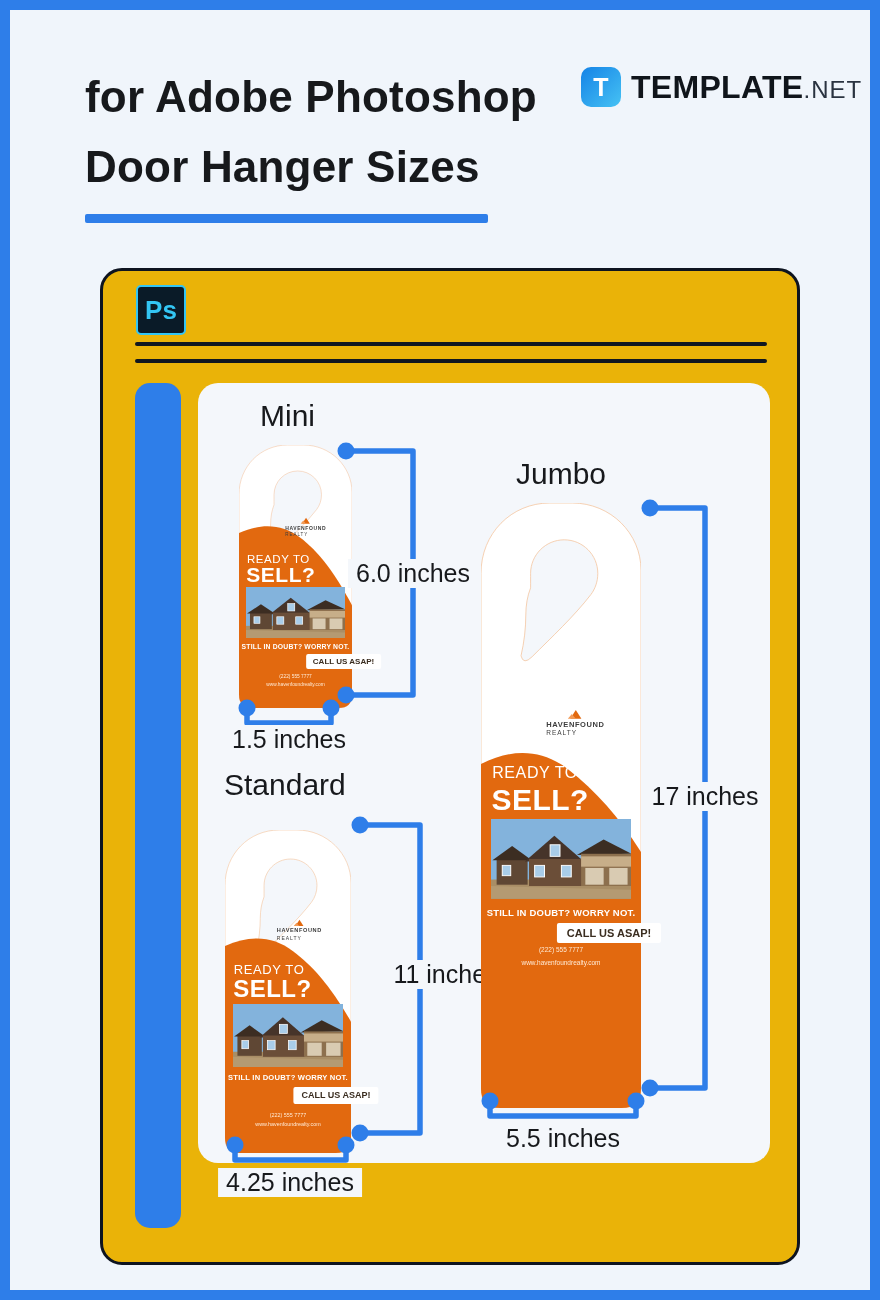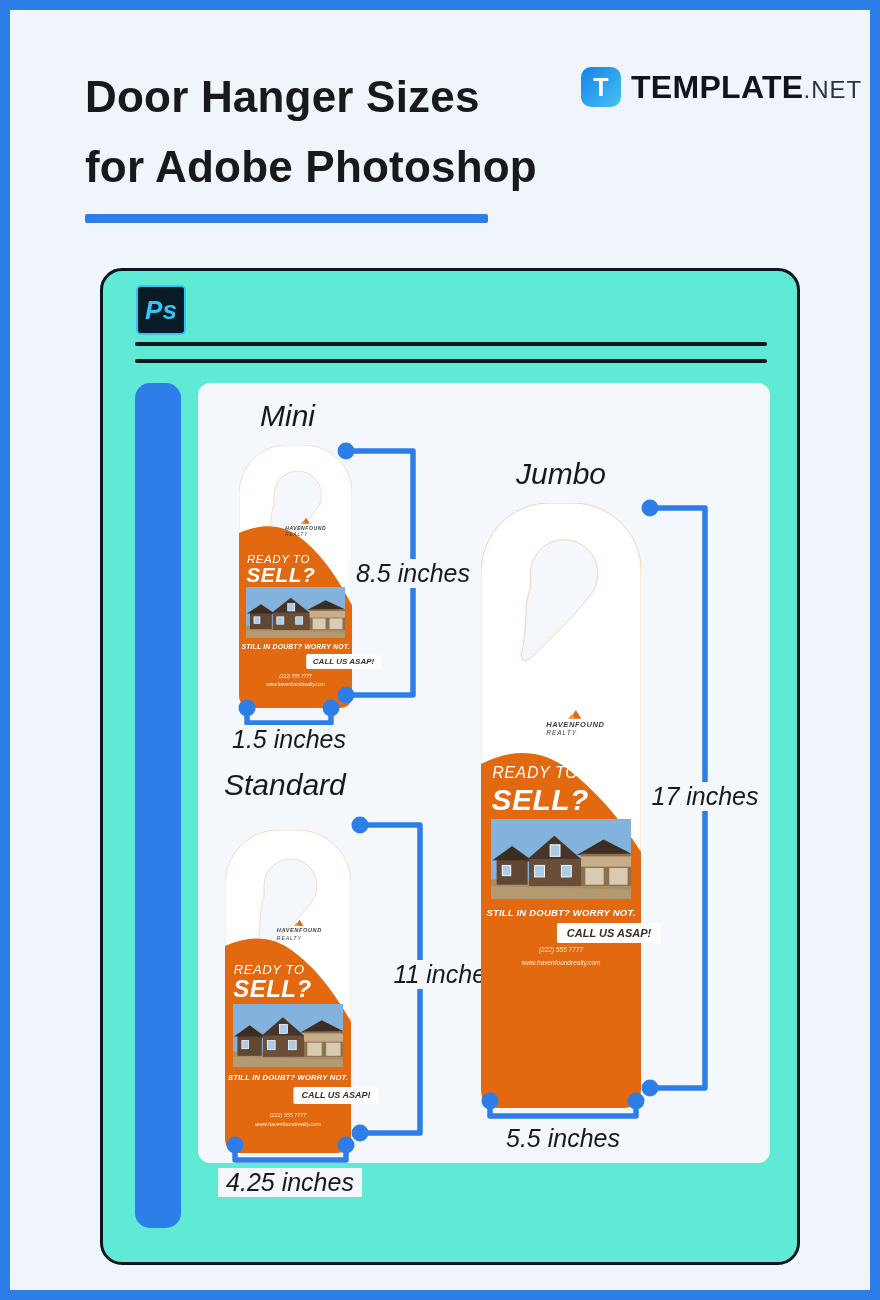--- a/index.html
+++ b/index.html
@@ -13,30 +13,30 @@
              background:#2e7ee9;border-radius:2px;}
   .brand{position:absolute;left:571px;top:57px;display:flex;align-items:center;gap:10px;}
   .brand-ico{width:40px;height:40px;border-radius:10px;display:flex;align-items:center;
              justify-content:center;background:linear-gradient(135deg,#1583e6,#46c2f4);
              color:#fff;font-weight:800;font-size:25px;}
   .brand-name{font-size:32px;font-weight:700;color:#10151b;letter-spacing:.3px;}
   .brand-tld{font-size:24px;font-weight:400;color:#2a3340;letter-spacing:1px;}
 
   
   .card{position:absolute;left:90px;top:258px;width:700px;height:997px;box-sizing:border-box;
-        background:#5eead4;border:3px solid #0e1420;border-radius:22px;font-style:italic;}
+        background:#eab308;border:3px solid #0e1420;border-radius:22px;}
   .ps{position:absolute;left:33px;top:14px;width:50px;height:50px;box-sizing:border-box;
       background:#0a1b28;border:2.5px solid #33c6f4;border-radius:5px;color:#33c6f4;
       font-size:26px;font-weight:700;display:flex;align-items:center;justify-content:center;}
   .rule{position:absolute;left:32px;right:30px;height:3.5px;background:#101720;border-radius:2px;}
   .rule.r1{top:71px;} .rule.r2{top:88px;}
   .accent-bar{position:absolute;left:32px;top:112px;width:46px;height:845px;
               border-radius:15px;background:#2e7ee9;}
   .panel{position:absolute;left:95px;top:112px;width:572px;height:780px;
-         border-radius:12px;background:#f4f7fb;}
+         border-radius:20px;background:#f4f7fb;}
 
   
   .size-label{position:absolute;font-size:30px;color:#17191c;}
   .dim-label{position:absolute;transform:translateX(-50%);font-size:25px;color:#17191c;
              background:#f4f7fb;padding:0 8px;white-space:nowrap;}
   .bracket{position:absolute;}
 
   
   .hanger{position:absolute;}
   .hg-shape{position:absolute;left:0;top:0;width:100%;height:100%;}
@@ -100,22 +100,22 @@
     <g id="mountain-logo">
       <polygon points="3,12 10,1 17,12" fill="#e2690f"></polygon>
       <polygon points="0,12 5,6 10,12" fill="#f29b57"></polygon>
     </g>
   </defs>
 </svg>
 
 <div class="page">
 
   <div class="title">
+    <div>for Adobe Photoshop</div>
     <div>Door Hanger Sizes</div>
-    <div>for Adobe Photoshop</div>
   </div>
   <div class="underline"></div>
 
   <div class="brand">
     <div class="brand-ico">T</div>
     <div>
       <span class="brand-name">TEMPLATE</span><span class="brand-tld">.NET</span>
     </div>
   </div>
 
@@ -153,21 +153,21 @@
         <div class="cta">CALL US ASAP!</div>
         <div class="phone">(222) 555 7777</div>
         <div class="web">www.havenfoundrealty.com</div>
       </div>
 
       <svg class="bracket" style="left:138px;top:56px;" width="88" height="268" viewBox="0 0 88 268">
         <path d="M10 12 H77 V256 H10" fill="none" stroke="#2e7ee9" stroke-width="5.5" stroke-linejoin="round"></path>
         <circle cx="10" cy="12" r="8.5" fill="#2e7ee9"></circle>
           <circle cx="10" cy="256" r="8.5" fill="#2e7ee9"></circle>
       </svg>
-      <div class="dim-label" style="left:215px;top:176px;">8.5 inches</div>
+      <div class="dim-label" style="left:215px;top:176px;">6.0 inches</div>
 
       <svg class="bracket" style="left:39px;top:315px;" width="104" height="34" viewBox="0 0 104 34">
         <path d="M10 10 V25 H94 V10" fill="none" stroke="#2e7ee9" stroke-width="5.5" stroke-linejoin="round"></path>
         <circle cx="10" cy="10" r="8.5" fill="#2e7ee9"></circle>
           <circle cx="94" cy="10" r="8.5" fill="#2e7ee9"></circle>
       </svg>
       <div class="dim-label" style="left:91px;top:342px;">1.5 inches</div>
 
       <div class="size-label" style="left:26px;top:385px;text-align:right;">Standard</div>
 

